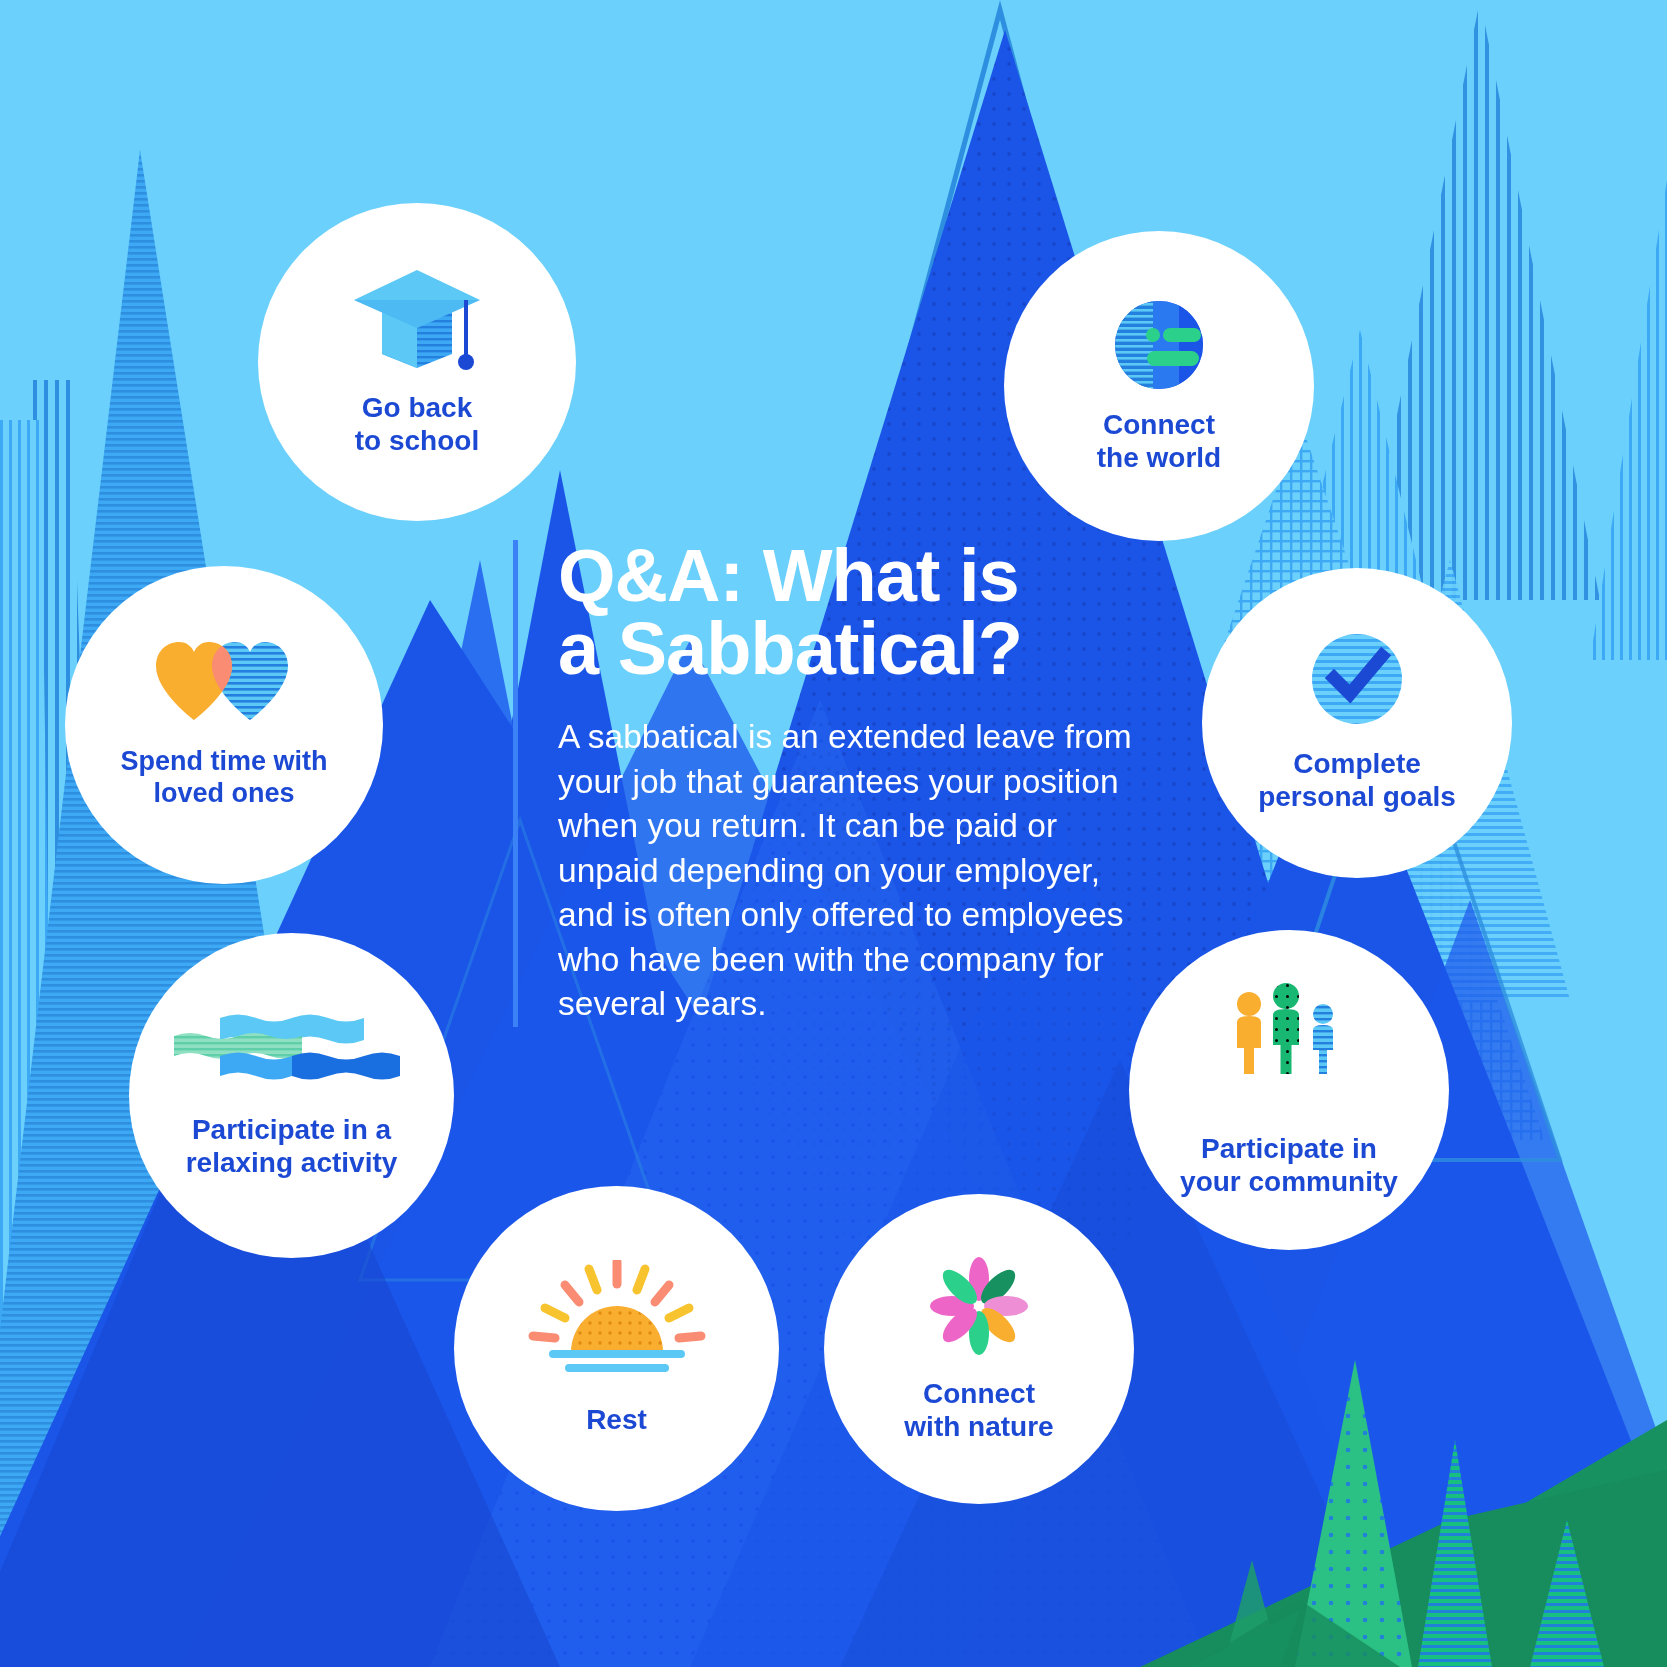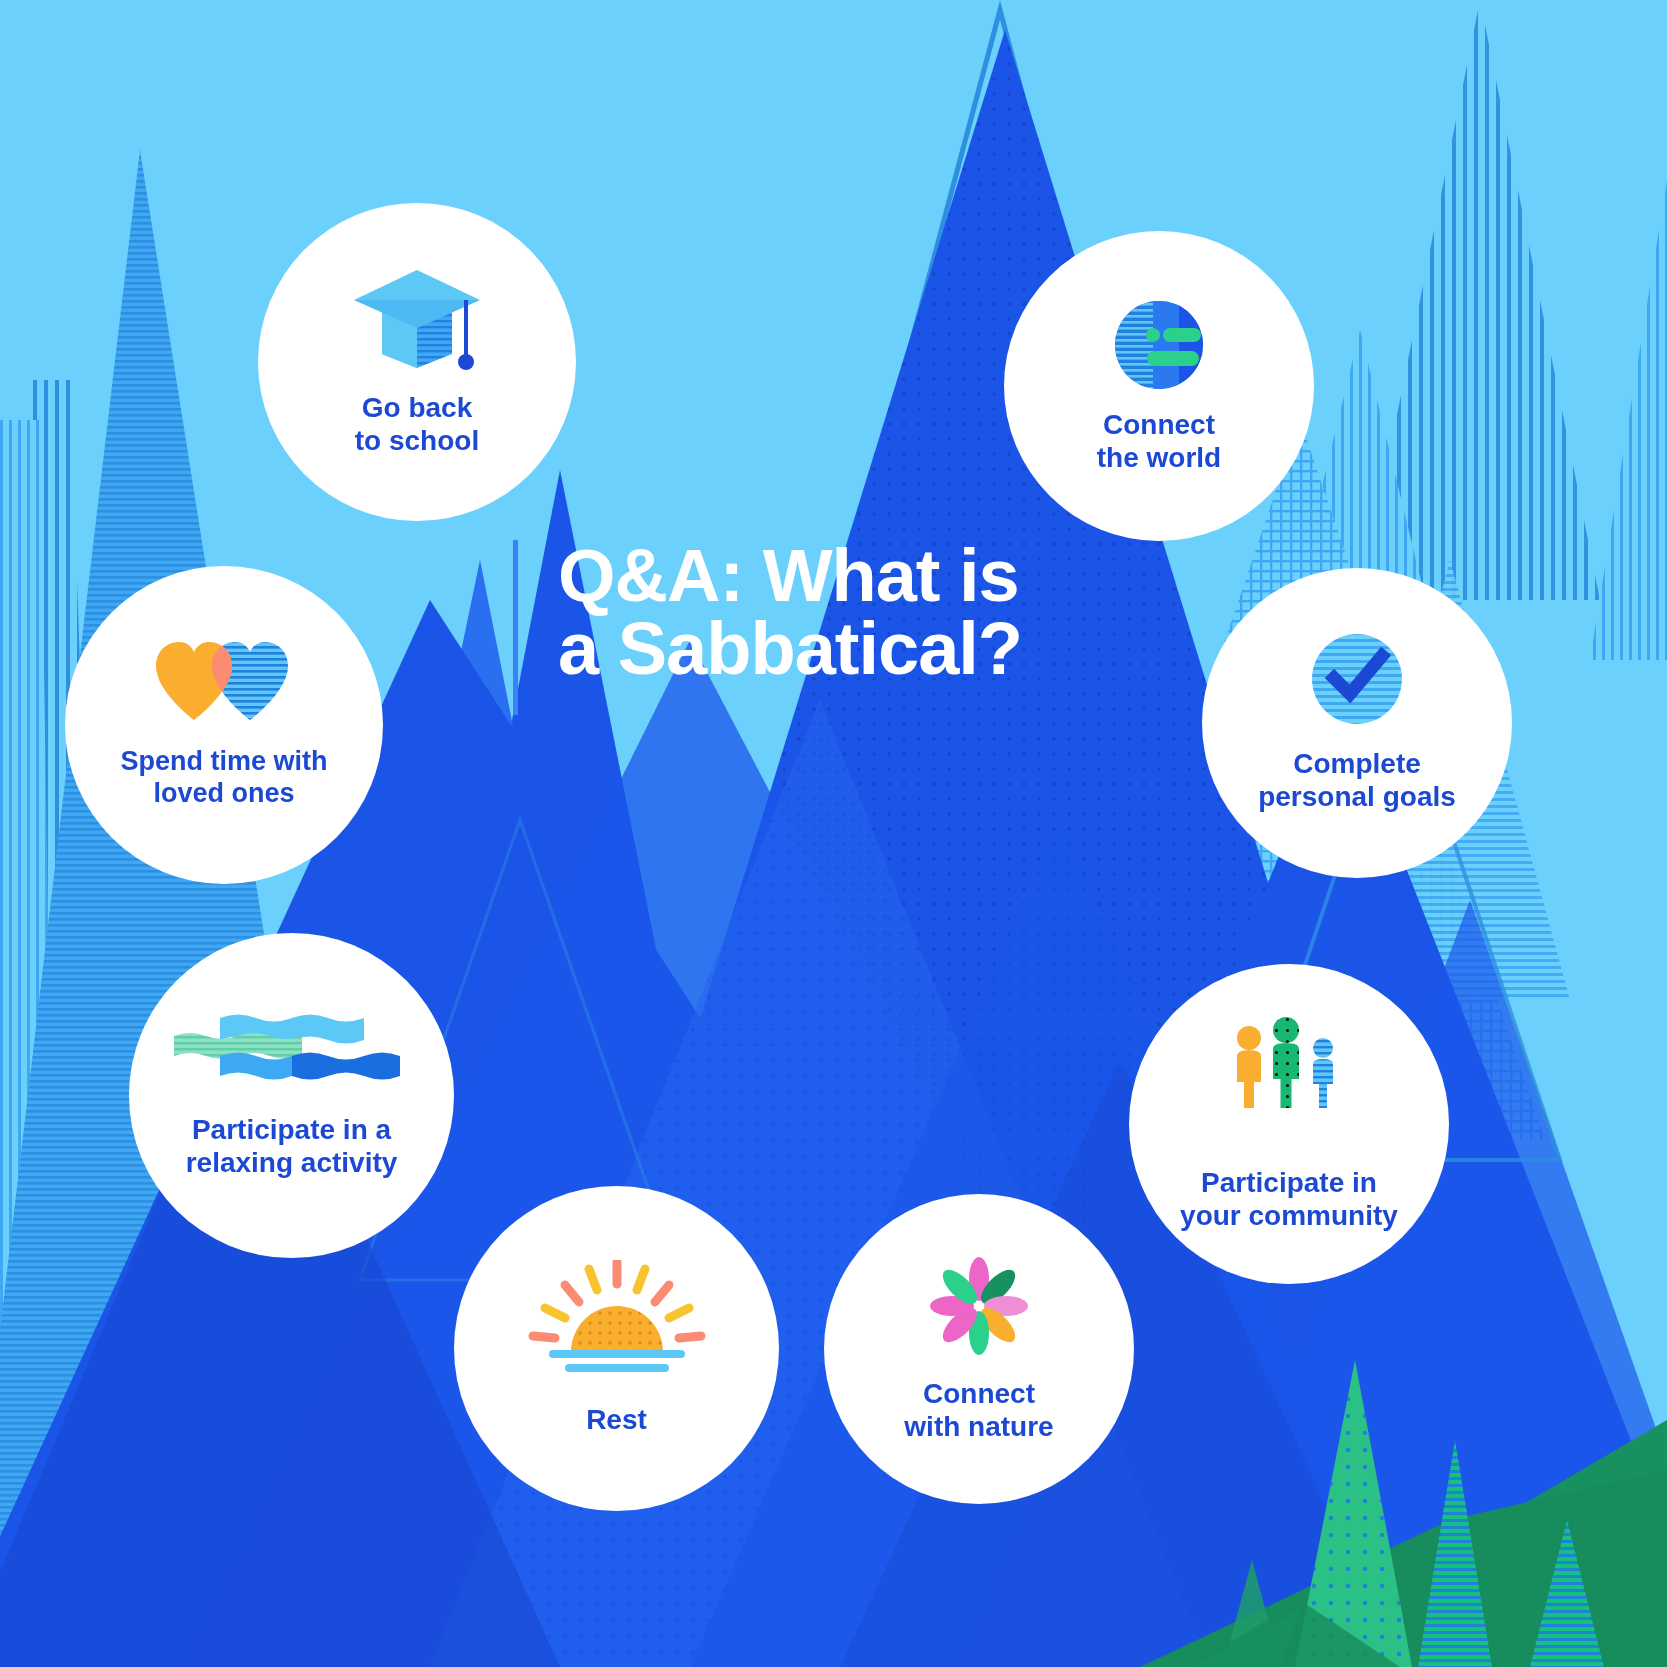--- a/index.html
+++ b/index.html
@@ -55,21 +55,21 @@
   #b-school{left:258px;top:203px;width:318px;height:318px;}
   #b-school .label{font-size:28px;margin-top:14px;}
   #b-travel{left:1004px;top:231px;width:310px;height:310px;}
   #b-travel .label{font-size:28px;margin-top:16px;}
   #b-loved{left:65px;top:566px;width:318px;height:318px;}
   #b-loved .label{font-size:27px;margin-top:22px;}
   #b-goals{left:1202px;top:568px;width:310px;height:310px;}
   #b-goals .label{font-size:28px;margin-top:22px;}
   #b-relax{left:129px;top:933px;width:325px;height:325px;}
   #b-relax .label{font-size:28px;margin-top:26px;}
-  #b-community{left:1129px;top:964px;width:320px;height:320px;gap:33px;}
+  #b-community{left:1129px;top:930px;width:320px;height:320px;gap:33px;}
   #b-community .label{font-size:28px;margin-top:22px;}
   #b-rest{left:454px;top:1186px;width:325px;height:325px;gap:6px;}
   #b-rest .label{font-size:28px;margin-top:26px;}
   #b-nature{left:824px;top:1194px;width:310px;height:310px;}
   #b-nature .label{font-size:28px;margin-top:20px;}
 
   
   #logo{position:absolute;left:58px;top:1448px;width:300px;}
   #logo svg{display:block;}
 </style>
@@ -173,20 +173,21 @@
       <polygon points="1530,1667 1567,1520 1604,1667" fill="url(#treeStripe)"></polygon>
       <polygon points="1225,1660 1252,1560 1279,1660" fill="#1D9E6B" opacity="0.85"></polygon>
 
       <polygon points="1190,1667 1300,1600 1400,1667" fill="#178C5C" opacity="0.8"></polygon>
     </svg>
   </div>
 
   <div class="textblock">
     <h1 class="headline">Q&amp;A: What is
 a Sabbatical?</h1>
+    <p class="bodytext">A sabbatical is an extended leave from your job that guarantees your position when you return. It can be paid or unpaid depending on your employer, and is often only offered to employees who have been with the company for several years.</p>
   </div>
 
 
   <div class="bubble" id="b-school">
     <span class="icon">
       <svg width="130" height="112" viewBox="0 0 130 112">
         <defs>
           <pattern id="capStripe" width="6" height="6" patternUnits="userSpaceOnUse">
             <rect width="6" height="6" fill="#3DA9F5"></rect>
             <rect width="6" height="2.4" fill="#2480DF"></rect>

